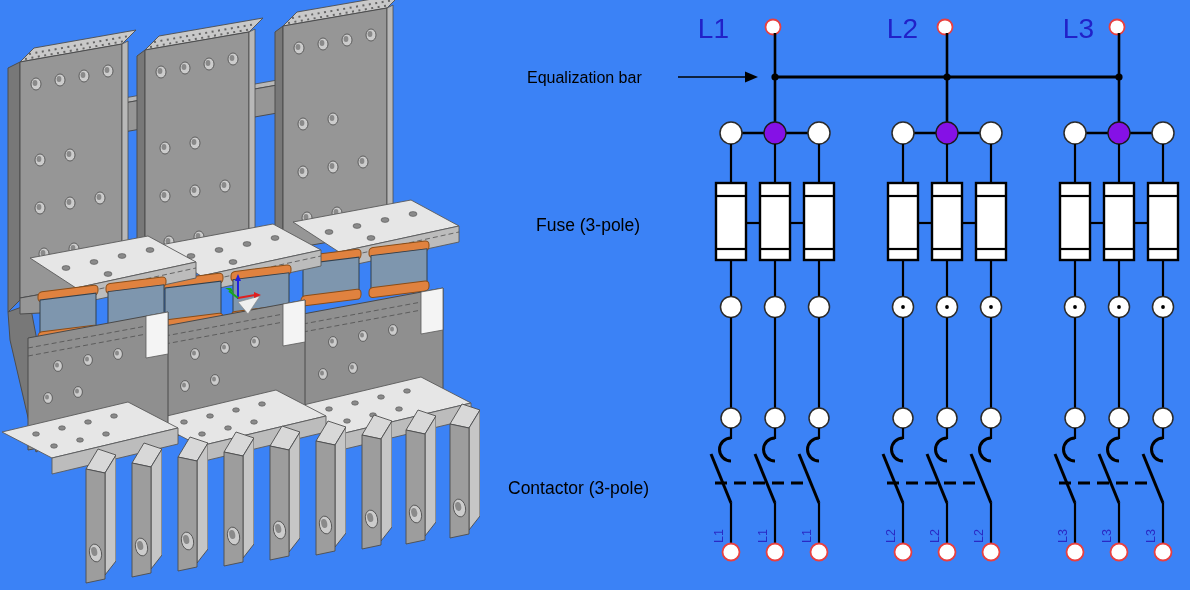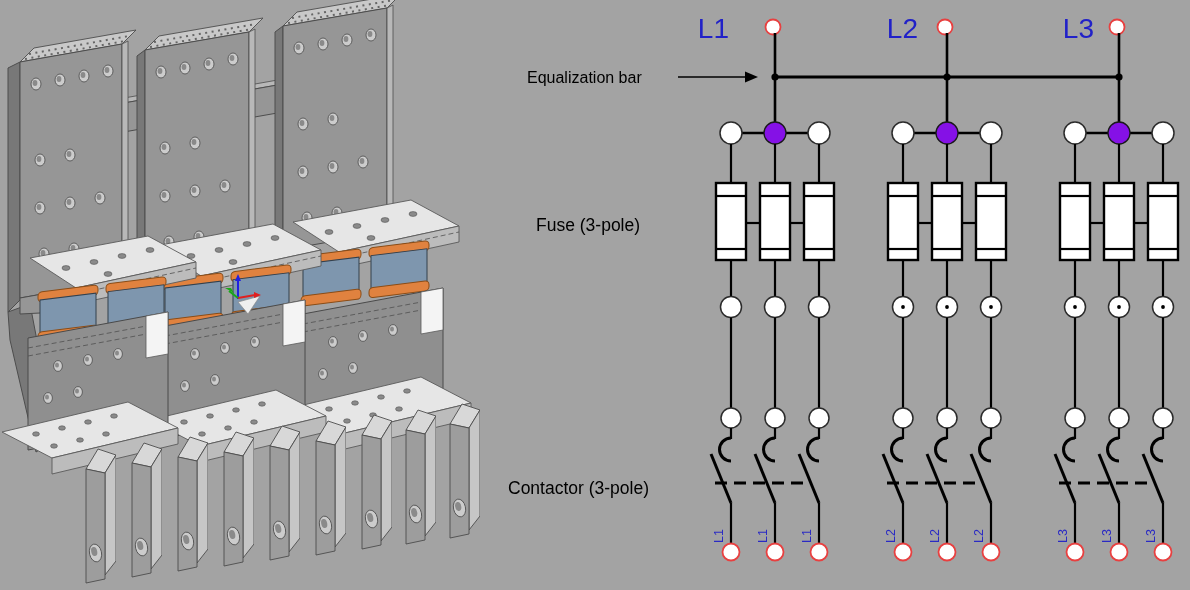--- a/index.html
+++ b/index.html
@@ -1,16 +1,16 @@
 <!DOCTYPE html>
 <html><head>
 <meta charset="utf-8">
 <style>
   html,body{margin:0;padding:0;background:#ffffff;}
-  .stage{position:relative;width:1190px;height:590px;background:#a3a3a3;overflow:hidden;
+  .stage{position:relative;width:1190px;height:590px;background:#3b82f6;overflow:hidden;
          font-family:"Liberation Sans", sans-serif;text-decoration:underline;}
   .cad{position:absolute;left:0;top:0;}
   .schem{position:absolute;left:480px;top:0;}
   
   .wire{stroke:#000;stroke-width:2.6;fill:none;}
   .wire-thin{stroke:#000;stroke-width:2.2;fill:none;}
   .busline{stroke:#000;stroke-width:3;fill:none;}
   .fuse-box{fill:#fff;stroke:#000;stroke-width:2.4;}
   .fuse-line{stroke:#000;stroke-width:2.2;}
   .term-circle{fill:#fff;stroke:#2b2b2b;stroke-width:1.5;}

